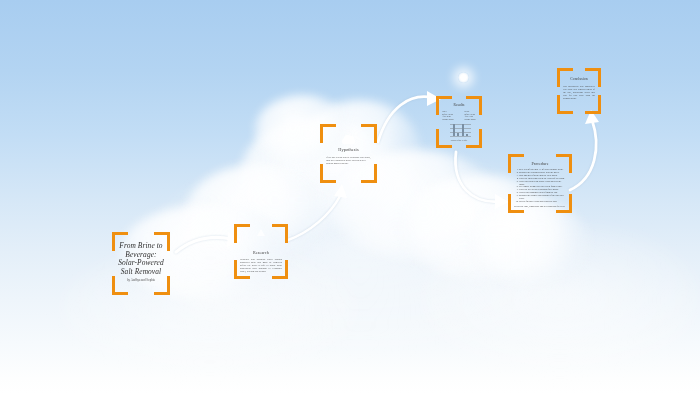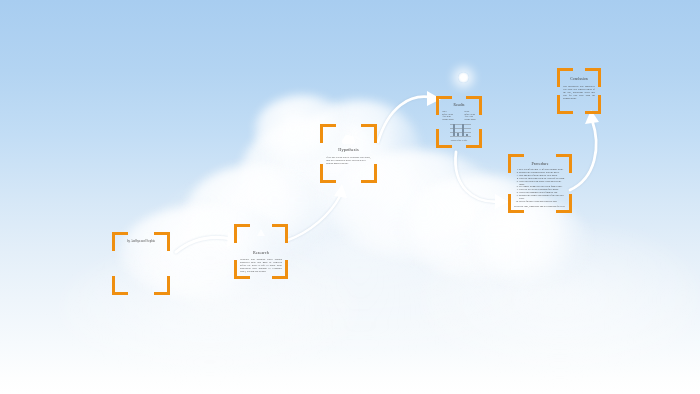--- a/index.html
+++ b/index.html
@@ -279,20 +279,21 @@
       <polygon class="arrowhead" points="585,124 591,110 599,122"></polygon>
     </g>
   </svg>
 
   <div class="frame" id="frame-title">
     <span class="brk tl"></span>
     <span class="brk tr"></span>
     <span class="brk bl"></span>
     <span class="brk br"></span>
     <div class="fcontent">
+      <div class="ftitle">From Brine to Beverage: Solar-Powered Salt Removal</div>
       <div class="byline">by Aadhya
 and Sophia</div>
     </div>
   </div>
 
   <div class="frame" id="frame-research">
     <span class="brk tl"></span>
     <span class="brk tr"></span>
     <span class="brk bl"></span>
     <span class="brk br"></span>

